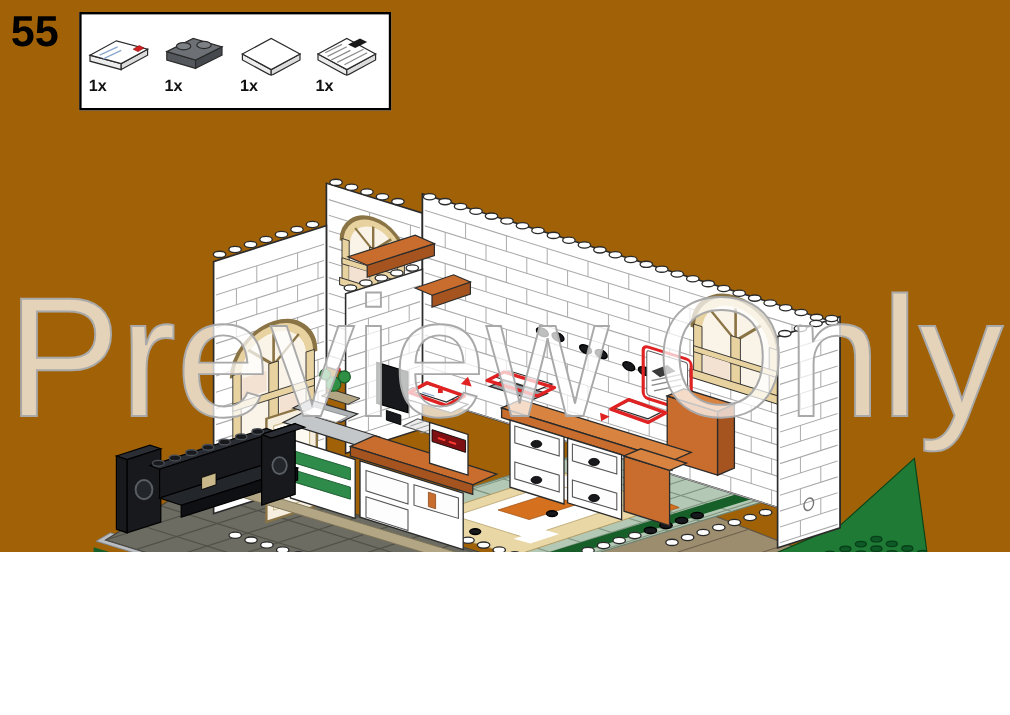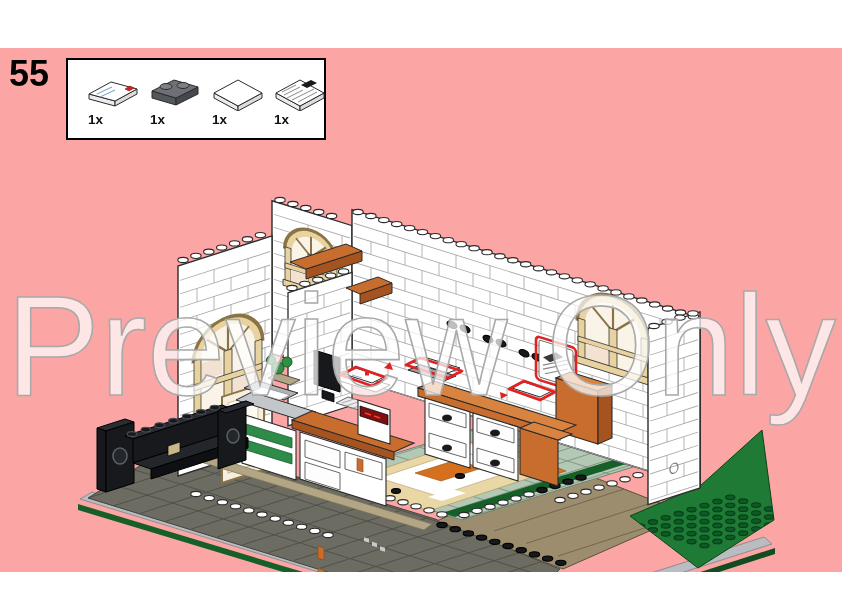--- a/index.html
+++ b/index.html
@@ -1,20 +1,20 @@
 <!DOCTYPE html>
 <html style="--outline: #2b2b2b; --wall: #ffffff; --wallLine: #a8a8a8; --windowTan: #e7d2a0; --windowTanDark: #8a7344; --paneCream: #faf4e8; --panePeach: #f3e1d2; --doorCream: #f6efdf; --orange: #c86d2e; --orangeDark: #a55420; --floor: #b4c9b5; --floorLine: #7f937f; --rugTan: #ead7a6; --rugOrange: #d4701e; --sidewalk: #6c6c62; --sidewalkLine: #515149; --curb: #b9bdc1; --tanPath: #9d8d6f; --tanPathLine: #6e624e; --tanStrip: #b2a685; --green: #1e7a34; --greenDark: #0e5a26; --greenEdge: #175f28; --black: #17191c; --blackHi: #46505a; --grayPlate: #9aa0a6; --copier: #c3c7ca; --drawerGreen: #2e8b4a; --red: #e02222; --displayRed: #7c1012; --watermarkStroke: #a9a9a9;"><head>
 <meta charset="utf-8">
 <style>
   html,body{margin:0;padding:0;background:#ffffff;}
-  #page{position:relative;width:842px;height:524px;background:#fca5a5;overflow:hidden;
-        font-family:"Liberation Sans", sans-serif;margin-top:48px;}
+  #page{position:relative;width:842px;height:460px;background:#a16207;overflow:hidden;
+        font-family:"Liberation Sans", sans-serif;}
   #step-number{position:absolute;left:9px;top:8px;font-size:36px;font-weight:bold;color:#000;line-height:1;}
   #parts-box{position:absolute;left:66px;top:10px;width:260px;height:82px;border:2.4px solid #000;
-             background:#fff;display:flex;align-items:flex-start;padding:7px 0 0 16px;box-sizing:border-box;gap:2px;}
+             background:#fff;display:flex;align-items:flex-start;padding:7px 0 0 2px;box-sizing:border-box;gap:2px;}
   .part{width:61px;display:flex;flex-direction:column;align-items:flex-start;}
   .part svg{display:block;}
   .part-count{font-size:13.5px;font-weight:bold;color:#111;margin:1px 0 0 4px;}
   #scene{position:absolute;left:0;top:0;}
   #bottom-rule{position:absolute;left:0;top:590px;width:842px;height:2px;background:#dcdcdc;}
   .wm{font-family:"Liberation Sans", sans-serif;font-weight:400;}
 </style>
 </head>
 <body>
 

